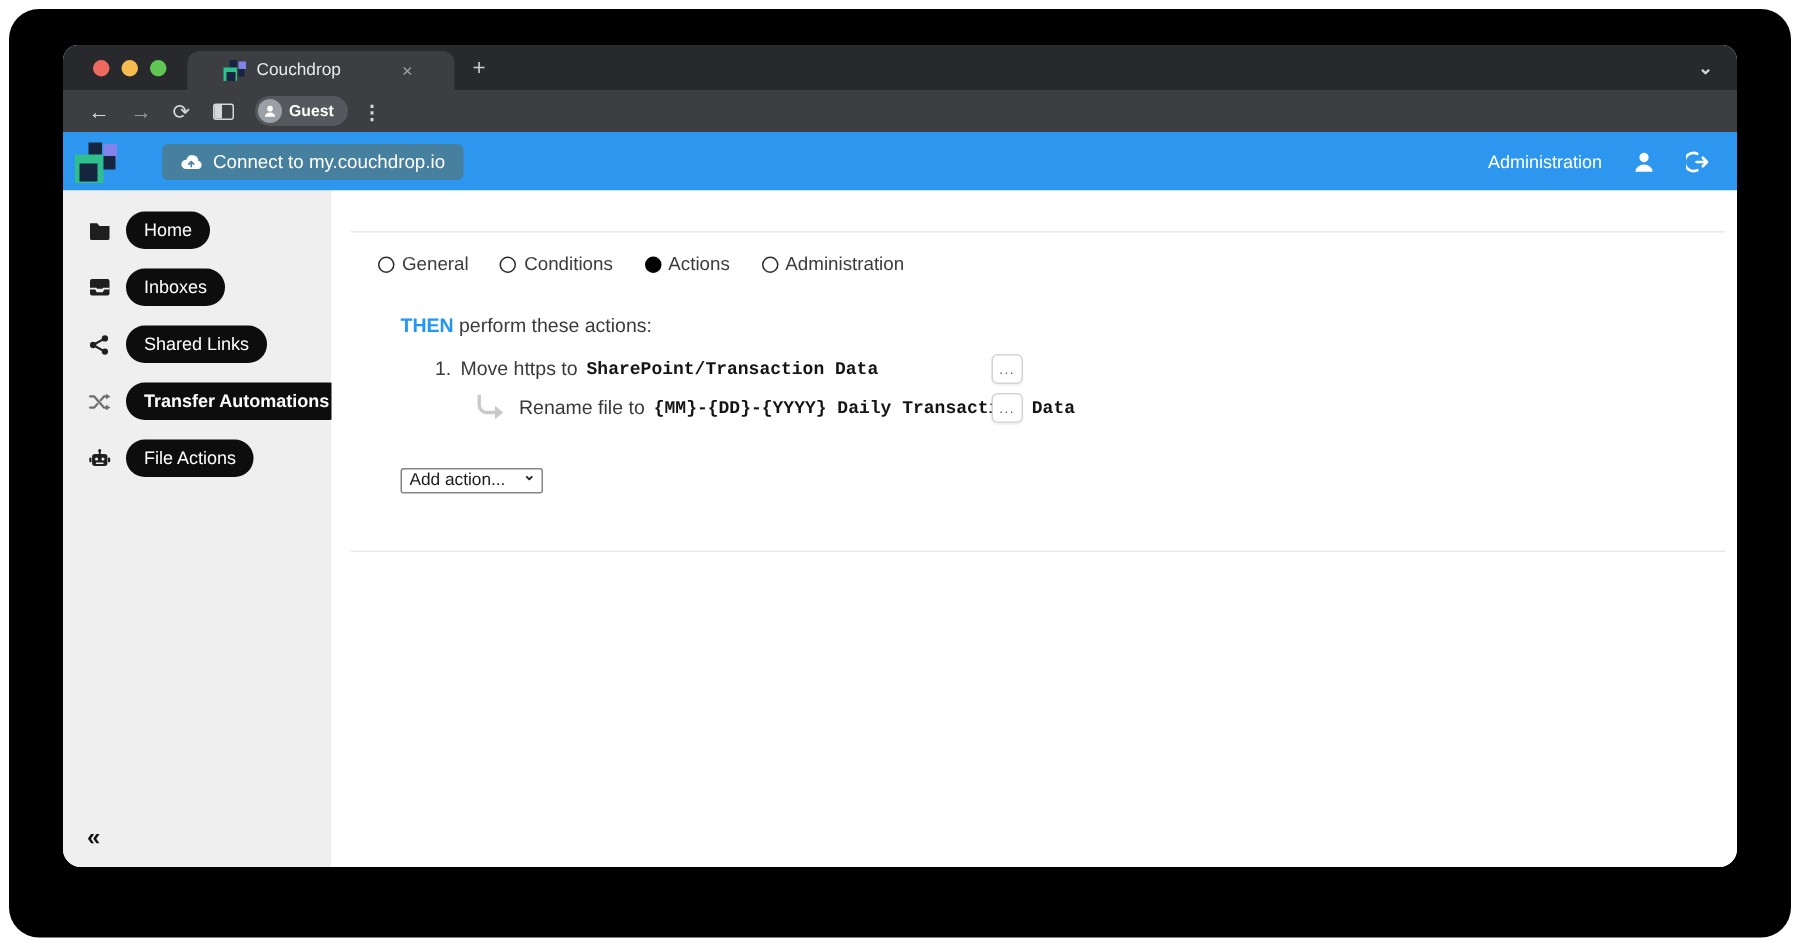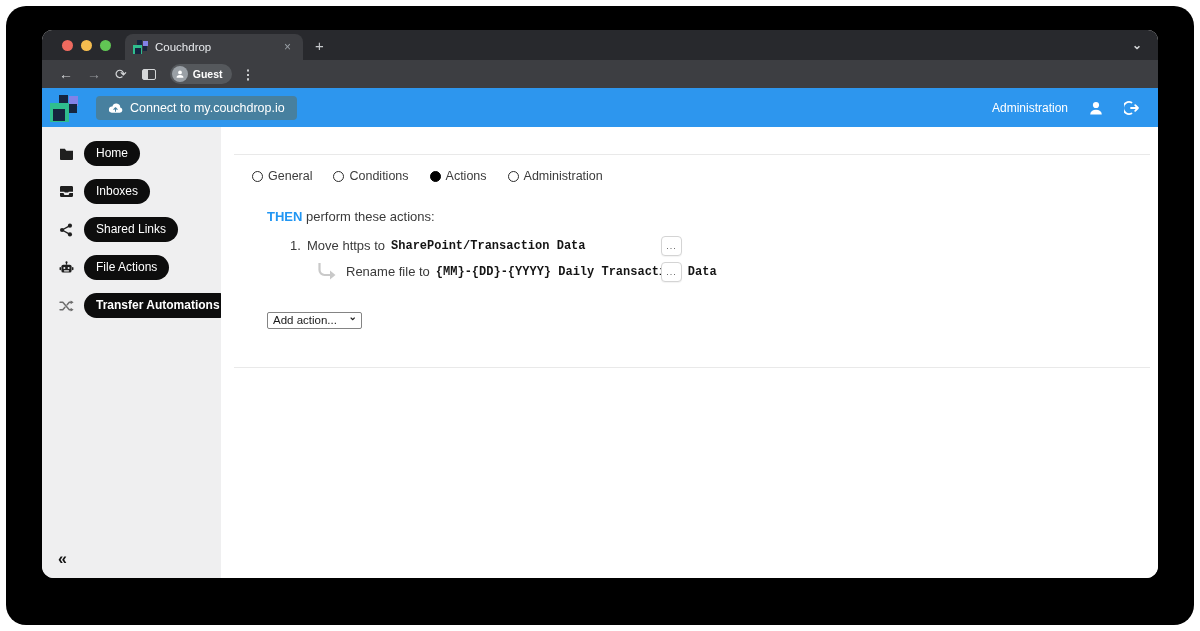--- a/index.html
+++ b/index.html
@@ -5,42 +5,42 @@
   * { margin:0; padding:0; box-sizing:border-box; }
   html,body { width:1200px; height:631px; background:#ffffff; font-family:"Liberation Sans", sans-serif; }
   .device-frame { position:absolute; left:6px; top:6px; width:1188px; height:619px; background:#000000; border-radius:20px; }
   .window { position:absolute; left:42px; top:30px; width:1116px; height:548px; border-radius:10px 10px 12px 12px; overflow:hidden; background:#ffffff; }
 
   
   .tabstrip { height:30px; background:#28292d; display:flex; align-items:flex-end; }
   .traffic { display:flex; gap:8px; align-items:center; margin:0 14px 9px 20px; }
   .traffic span { width:11px; height:11px; border-radius:50%; display:block; }
   .tl-red { background:#ee6a5f; } .tl-yellow { background:#f5bd4f; } .tl-green { background:#61c554; }
-  .tab { width:178px; height:26px; background:#3d3e42; border-radius:8px 8px 0 0; display:flex; align-items:center; padding:0 8px; }
+  .tab { width:178px; height:26px; background:#3d3e42; border-radius:8px 8px 0 0; display:flex; align-items:center; padding:0 24px; }
   .tab-title { flex:1; font-size:11.5px; color:#e8eaed; margin-left:7px; white-space:nowrap; overflow:hidden; }
   .tab-close { color:#9aa0a6; font-size:12px; line-height:1; padding:2px 4px; }
   .newtab-btn { color:#c7c9cc; font-size:15px; margin:0 0 6px 12px; }
   .tabstrip-chevron { margin-left:auto; margin-right:16px; margin-bottom:8px; color:#d5d7d9; font-size:12px; font-weight:700; }
   .toolbar { height:28px; background:#3d3e42; display:flex; align-items:center; padding:0 10px; }
   .nav-ic { font-size:14px; color:#d5d7d9; padding:0 7px; line-height:1; }
   .nav-ic.dim { color:#93969a; }
   .urlbar { flex:1; height:20px; background:#282a2d; border-radius:10px; margin:0 10px; display:flex; align-items:center; padding:0 10px; font-size:11.5px; }
   .url-gray { color:#9aa0a6; } .url-domain { color:#e8eaed; font-weight:700; }
   .panel-icon { width:14px; height:11px; border:1.5px solid #d5d7d9; border-radius:2px; position:relative; margin:0 8px; }
   .panel-icon::after { content:""; position:absolute; left:0; top:0; bottom:0; width:5px; background:#d5d7d9; }
   .guest-pill { height:20px; background:#55585c; border-radius:10px; display:flex; align-items:center; padding:2px 9px 2px 2px; margin:0 6px; }
   .guest-avatar { width:16px; height:16px; border-radius:50%; background:#9aa0a6; display:flex; align-items:center; justify-content:center; }
   .guest-label { color:#ffffff; font-size:10.5px; font-weight:700; margin-left:5px; }
   .kebab { color:#d5d7d9; font-size:13px; font-weight:700; padding:0 4px; }
 
   
   .appbar { height:39px; background:#2d96ee; display:flex; align-items:center; padding:0 14px 0 8px; }
   .logo { position:relative; width:30px; height:30px; margin-left:0; }
   .logo i { position:absolute; display:block; }
-  .connect-btn { margin-left:16px; background:#47809f; border:none; color:#ffffff; font-size:12.5px; font-family:inherit; padding:5px 12px; border-radius:4px; display:flex; align-items:center; gap:7px; }
+  .connect-btn { margin-left:28px; background:#47809f; border:none; color:#ffffff; font-size:12.5px; font-family:inherit; padding:5px 12px; border-radius:4px; display:flex; align-items:center; gap:7px; }
   .appbar-right { margin-left:auto; display:flex; align-items:center; }
   .admin-link { color:#ffffff; font-size:12px; }
   .appbar-ic { margin-left:20px; display:flex; align-items:center; }
 
   
   .app-body { display:flex; height:451px; }
   .sidebar { width:179px; background:#efeff0; position:relative; padding-top:14px; flex:none; }
   .side-item { display:flex; align-items:center; margin-bottom:13px; }
   .side-ic { width:16px; height:16px; margin-left:16px; display:flex; align-items:center; justify-content:center; flex:none; }
   .side-pill { margin-left:10px; background:#0d0d0d; color:#ffffff; font-size:12px; padding:5px 12px 6px; border-radius:15px; white-space:nowrap; }
@@ -188,42 +188,42 @@
               <circle cx="3.5" cy="8" r="2.4" fill="#1f1f1f"></circle>
               <circle cx="12.5" cy="13" r="2.4" fill="#1f1f1f"></circle>
               <path d="M3.5 8 L12.5 3 M3.5 8 L12.5 13" stroke="#1f1f1f" stroke-width="1.6"></path>
             </svg>
         </span>
         <span class="side-pill">Shared Links</span>
       </div>
 
       <div class="side-item">
         <span class="side-ic">
+          <svg width="15" height="12" viewBox="0 0 16 13">
+              <path d="M1 2.5 h3 l7 8 h2.5 M1 10.5 h3 l2.3 -2.6 M8.7 5.2 L11 2.5 h2.5" fill="none" stroke="#6d6d6d" stroke-width="1.6" stroke-linecap="round" stroke-linejoin="round"></path>
+              <path d="M12.5 0.5 L15.7 2.5 L12.5 4.5 z M12.5 8.5 L15.7 10.5 L12.5 12.5 z" fill="#6d6d6d"></path>
+            </svg>
+        </span>
+        <span class="side-pill active">Transfer Automations</span>
+      </div>
+
+      <div class="side-item">
+        <span class="side-ic">
           <svg width="15" height="13" viewBox="0 0 16 14">
               <rect x="2.5" y="4" width="11" height="8.5" rx="2" fill="#1f1f1f"></rect>
               <rect x="7.3" y="1" width="1.4" height="3" fill="#1f1f1f"></rect>
               <circle cx="8" cy="1.4" r="1.1" fill="#1f1f1f"></circle>
               <rect x="0.5" y="6.5" width="1.6" height="3.5" rx="0.8" fill="#1f1f1f"></rect>
               <rect x="13.9" y="6.5" width="1.6" height="3.5" rx="0.8" fill="#1f1f1f"></rect>
               <circle cx="5.7" cy="7.5" r="1.1" fill="#efeff0"></circle>
               <circle cx="10.3" cy="7.5" r="1.1" fill="#efeff0"></circle>
               <rect x="5.2" y="10" width="5.6" height="1.2" rx="0.6" fill="#efeff0"></rect>
             </svg>
         </span>
         <span class="side-pill">File Actions</span>
-      </div>
-
-      <div class="side-item">
-        <span class="side-ic">
-          <svg width="15" height="12" viewBox="0 0 16 13">
-              <path d="M1 2.5 h3 l7 8 h2.5 M1 10.5 h3 l2.3 -2.6 M8.7 5.2 L11 2.5 h2.5" fill="none" stroke="#6d6d6d" stroke-width="1.6" stroke-linecap="round" stroke-linejoin="round"></path>
-              <path d="M12.5 0.5 L15.7 2.5 L12.5 4.5 z M12.5 8.5 L15.7 10.5 L12.5 12.5 z" fill="#6d6d6d"></path>
-            </svg>
-        </span>
-        <span class="side-pill active">Transfer Automations</span>
       </div>
 
       <span class="collapse-btn">«</span>
     </div>
 
     <div class="main">
       <hr class="hr">
 
       <div class="steps">
         <label class="step">

